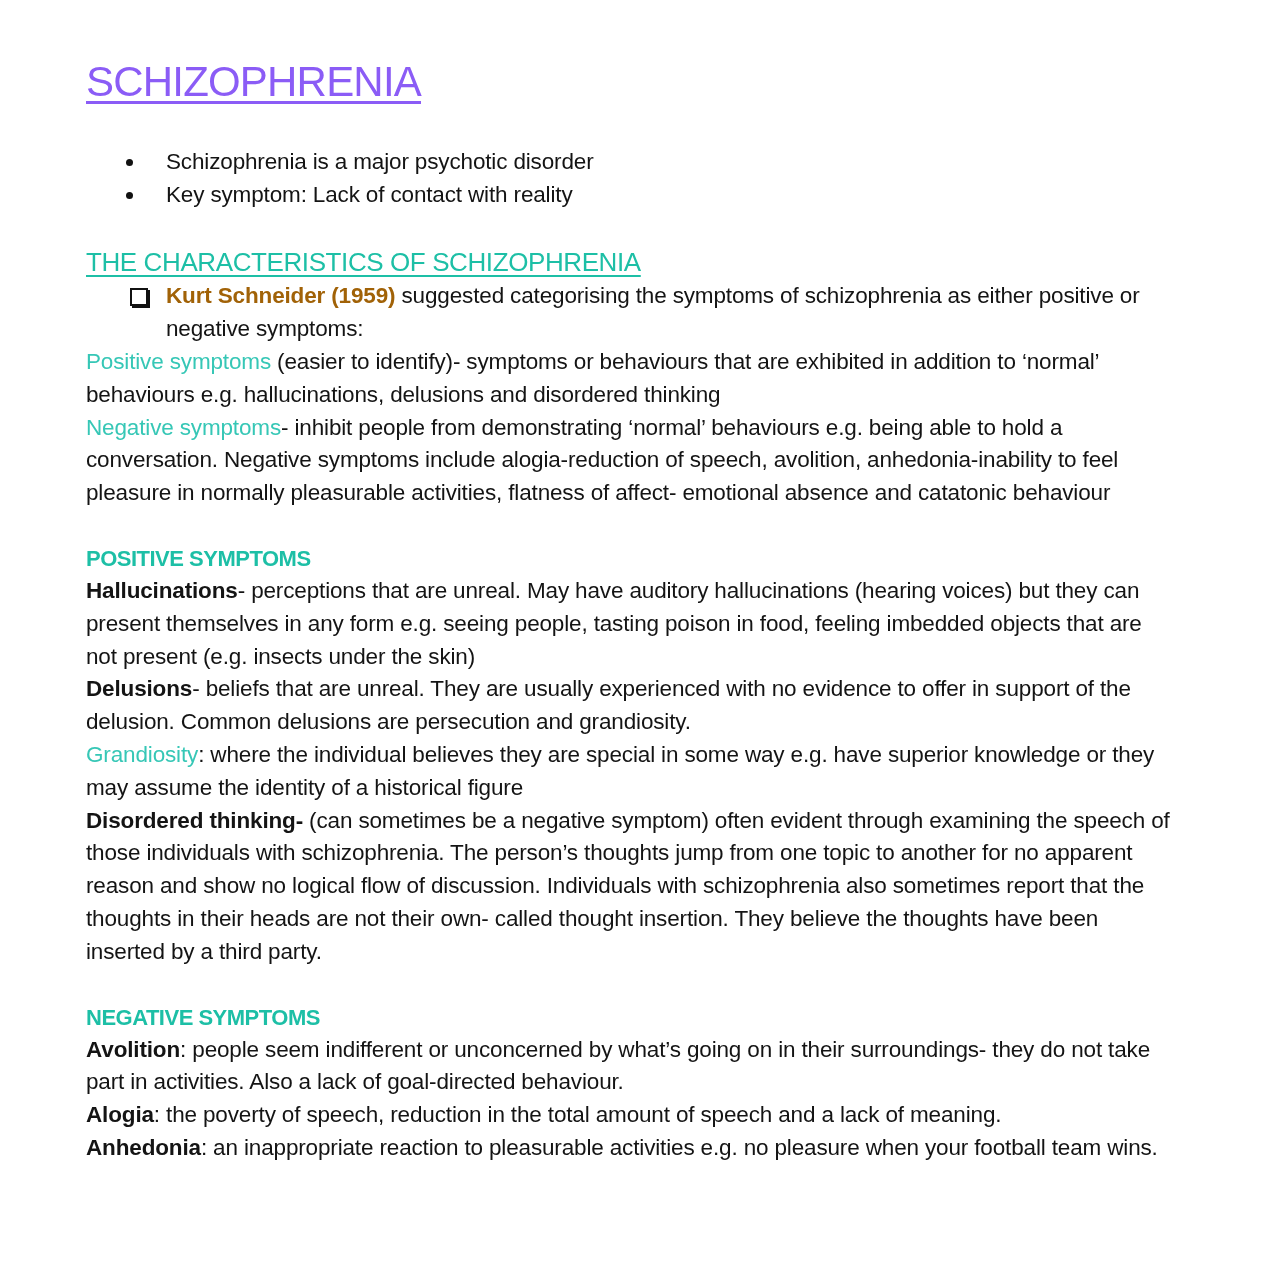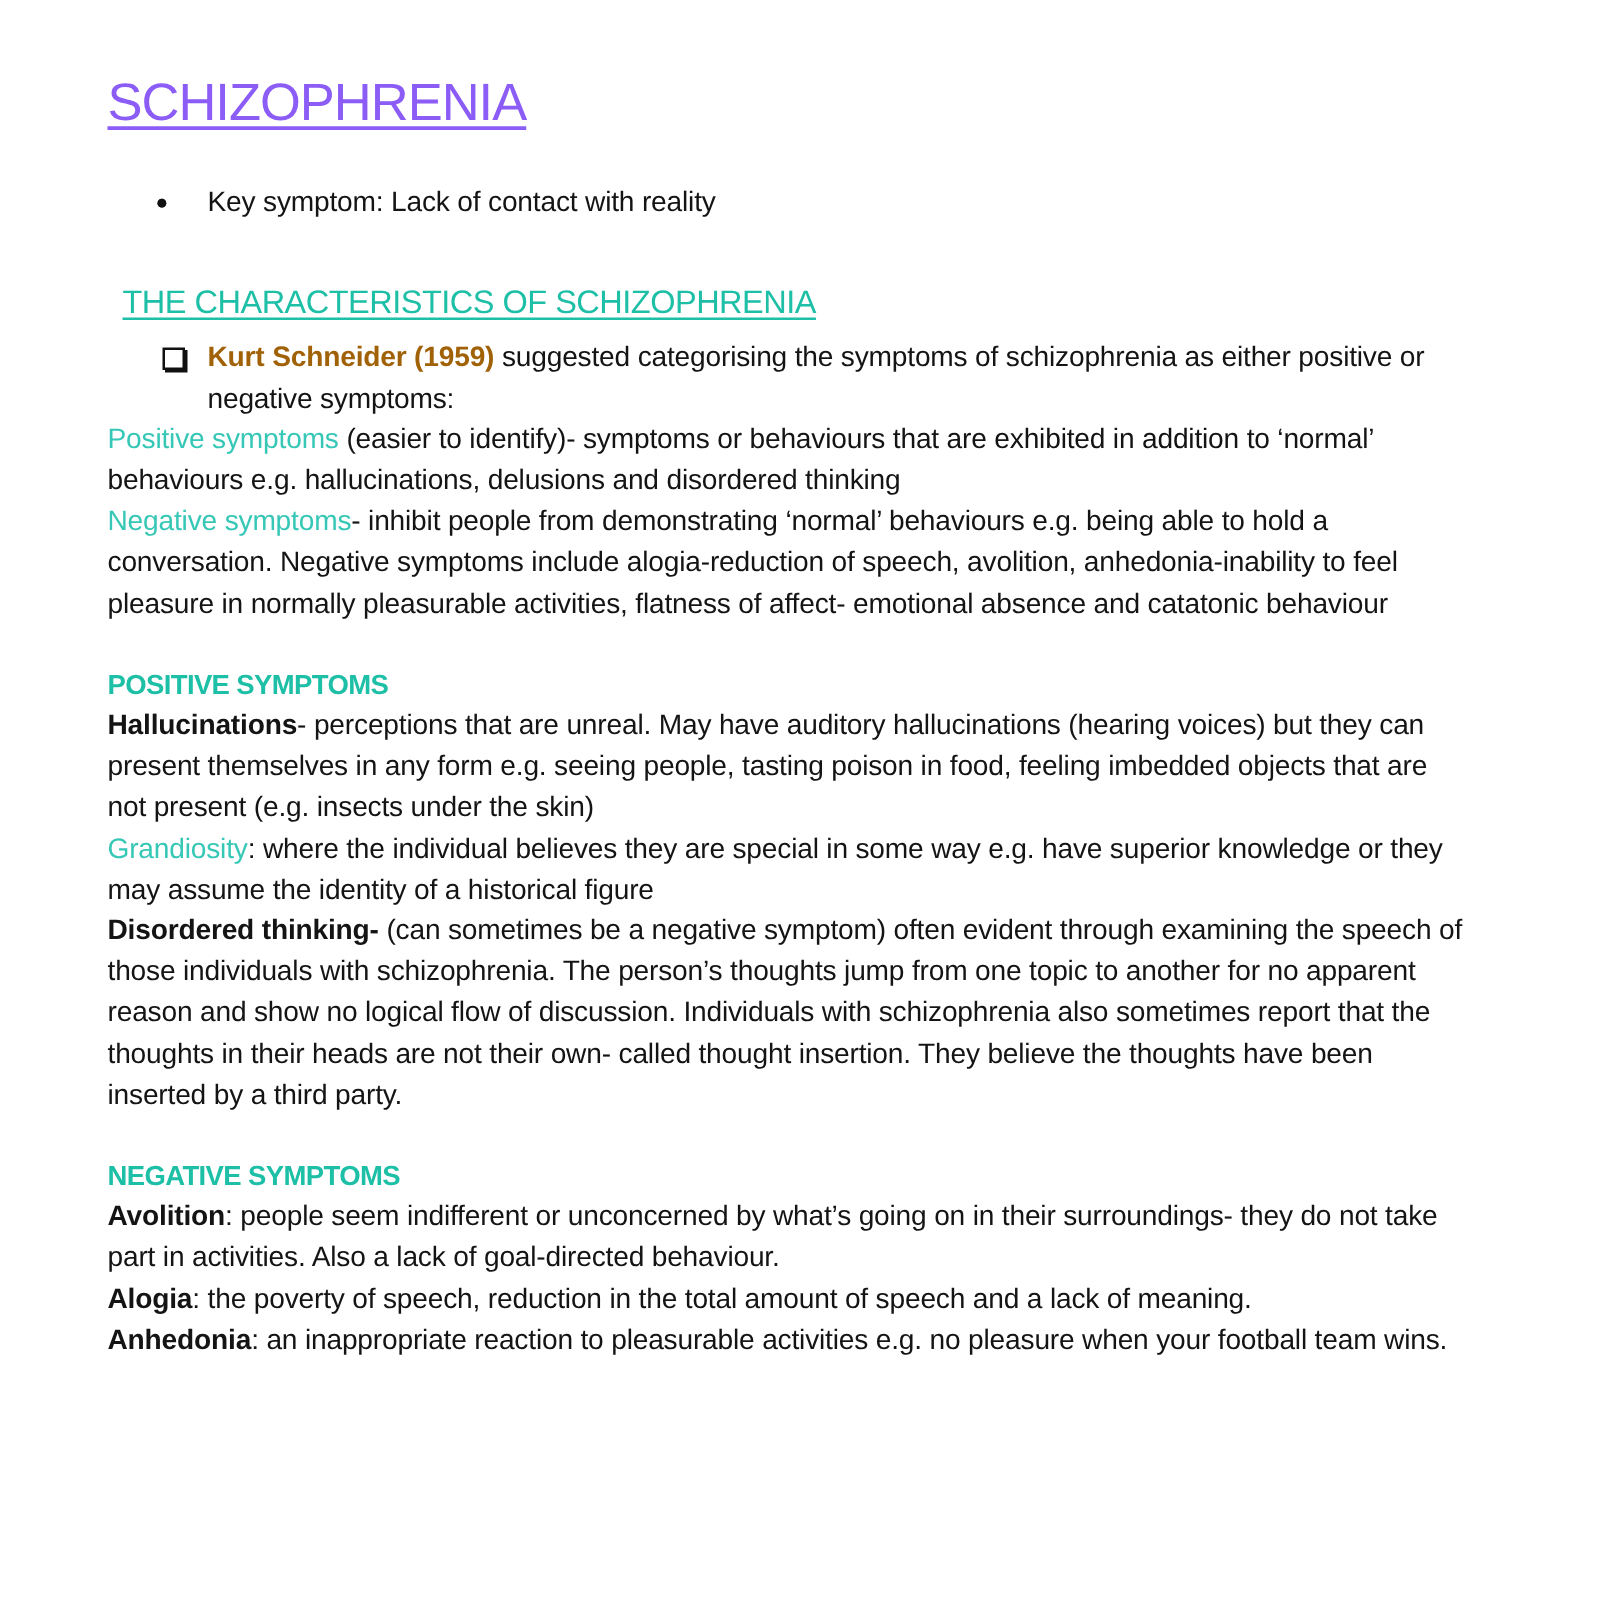--- a/index.html
+++ b/index.html
@@ -23,21 +23,21 @@
     }
     .bullets { list-style: none; margin: 0 0 33px 0; padding: 0 0 0 80px; }
     .bullets li { position: relative; }
     .bullets li .dot {
       position: absolute; left: -40px; top: 13px; width: 7px; height: 7px;
       background: #111; border-radius: 50%;
     }
     .h2 {
       font-size: 26px; line-height: 34px; color: #1dbfa6;
       text-decoration: underline; text-decoration-thickness: 2px;
-      text-underline-offset: 4px; margin: 12px; font-weight: normal; letter-spacing: -0.4px;
+      text-underline-offset: 4px; margin: 0; font-weight: normal; letter-spacing: -0.4px;
       display: inline-block;
     }
     .checkrow { position: relative; padding-left: 80px; margin-top: 0px; }
     .checkbox {
       position: absolute; left: 44px; top: 8px; width: 14px; height: 14px;
       border: 2px solid #111; box-shadow: 2px 2px 0 #111; background: #fff;
     }
     .teal { color: #36c7b6; }
     .teal-bold { color: #a16207; font-weight: bold; }
     .h3 {
@@ -51,20 +51,21 @@
 </head>
 <body>
 
 <div class="page">
 
   <h1 class="title">SCHIZOPHRENIA</h1>
 
   <ul class="bullets">
     <li>
       <span class="dot"></span>
+      <span>Schizophrenia is a major psychotic disorder</span>
     </li>
     <li>
       <span class="dot"></span>
       <span>Key symptom: Lack of contact with reality</span>
     </li>
   </ul>
 
   <h2 class="h2">THE CHARACTERISTICS OF SCHIZOPHRENIA</h2>
 
   <div class="checkrow">
@@ -81,20 +82,23 @@
   </p>
 
   <div class="gap"></div>
 
   <h3 class="h3">POSITIVE SYMPTOMS</h3>
 
   <p>
     <b>Hallucinations</b><span>- perceptions that are unreal. May have auditory hallucinations (hearing voices) but they can present themselves in any form e.g. seeing people, tasting poison in food, feeling imbedded objects that are not present (e.g. insects under the skin)</span>
   </p>
 
+  <p>
+    <b>Delusions</b><span>- beliefs that are unreal. They are usually experienced with no evidence to offer in support of the delusion. Common delusions are persecution and grandiosity.</span>
+  </p>
 
 
   <p>
     <span class="teal">Grandiosity</span><span>: where the individual believes they are special in some way e.g. have superior knowledge or they may assume the identity of a historical figure</span>
   </p>
 
   <p>
     <b>Disordered thinking-</b><span> (can sometimes be a negative symptom) often evident through examining the speech of those individuals with schizophrenia. The person’s thoughts jump from one topic to another for no apparent reason and show no logical flow of discussion. Individuals with schizophrenia also sometimes report that the thoughts in their heads are not their own- called thought insertion. They believe the thoughts have been inserted by a third party.</span>
   </p>
 

